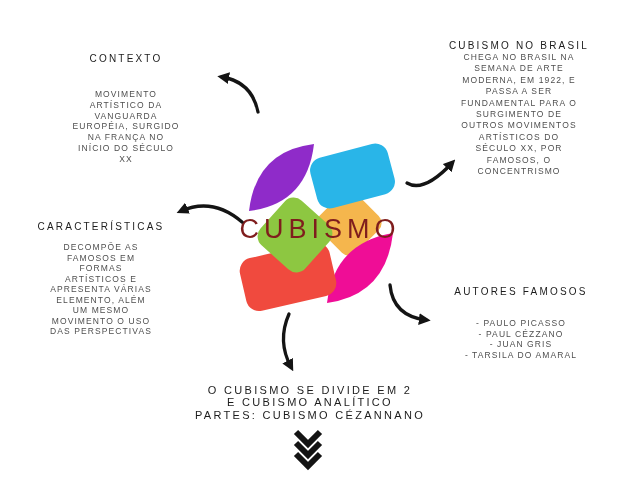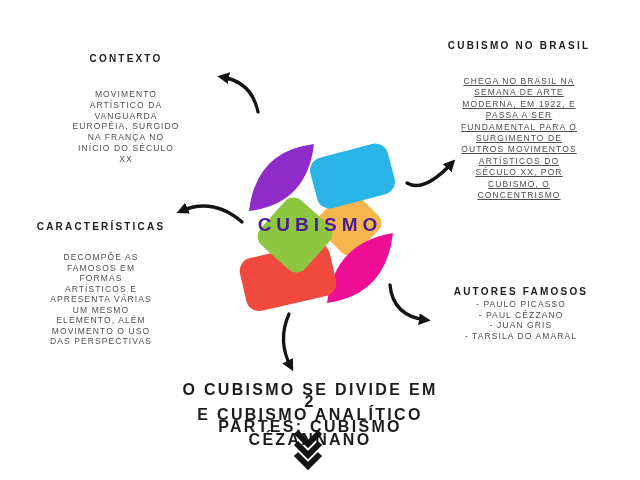--- a/index.html
+++ b/index.html
@@ -2,39 +2,39 @@
 <html><head>
 <meta charset="utf-8">
 <style>
   html,body{margin:0;padding:0;background:#ffffff;}
   .canvas{
     position:relative;width:640px;height:480px;background:#ffffff;overflow:hidden;
     font-family:"Liberation Sans",sans-serif;
   }
   .section{position:absolute;text-align:center;color:#4e4e4e;}
   .section .heading{
-    font-weight:bold;color:#1c1c1c;font-size:10px;letter-spacing:2.2px;line-height:12px;
+    font-weight:normal;color:#1c1c1c;font-size:10px;letter-spacing:2.2px;line-height:12px;
   }
   .section .body{font-size:8.5px;letter-spacing:1.1px;line-height:11px;margin-top:12px;}
   .sec-contexto{left:41px;top:53px;width:170px;}
   .sec-contexto .body{margin-top:24px;line-height:10.8px;}
   .sec-brasil{left:434px;top:40px;width:170px;}
-  .sec-brasil .body{margin-top:24px;line-height:11.4px;text-decoration:underline;}
+  .sec-brasil .body{margin-top:0;line-height:11.4px;}
   .sec-caracteristicas{left:16px;top:221px;width:170px;}
-  .sec-caracteristicas .body{margin-top:19px;line-height:10.5px;text-align:center;}
+  .sec-caracteristicas .body{margin-top:9px;line-height:10.5px;text-align:center;}
   .sec-autores{left:431px;top:286px;width:180px;}
-  .sec-autores .body{margin-top:1px;line-height:10.5px;}
+  .sec-autores .body{margin-top:20px;line-height:10.5px;}
   .sec-divisao{left:180px;top:384px;width:260px;}
-  .sec-divisao .heading{font-size:16px;letter-spacing:2.3px;line-height:12.4px;}
+  .sec-divisao .heading{font-size:11px;letter-spacing:2.3px;line-height:12.4px;}
   .logo{position:absolute;left:230px;top:138px;width:175px;height:178px;}
   .logo svg{position:absolute;left:0;top:0;}
   .logo-title{
     position:absolute;left:0;right:0;top:76px;text-align:center;
-    font-size:19px;font-weight:700;letter-spacing:5px;padding-left:5px;
-    color:#4c1d95;white-space:nowrap;
+    font-size:27px;font-weight:400;letter-spacing:5px;padding-left:5px;
+    color:#7f1d1d;white-space:nowrap;
   }
   .overlay{position:absolute;left:0;top:0;pointer-events:none;}
 </style>
 </head>
 <body>
 
 <div class="canvas">
 
   <div class="section sec-contexto">
     <div class="heading">CONTEXTO</div>
@@ -54,35 +54,35 @@
     <div class="body">
         <div>CHEGA NO BRASIL NA</div>
         <div>SEMANA DE ARTE</div>
         <div>MODERNA, EM 1922, E</div>
         <div>PASSA A SER</div>
         <div>FUNDAMENTAL PARA O</div>
         <div>SURGIMENTO DE</div>
         <div>OUTROS MOVIMENTOS</div>
         <div>ARTÍSTICOS DO</div>
         <div>SÉCULO XX, POR</div>
-        <div>CUBISMO, O</div>
+        <div>FAMOSOS, O</div>
         <div>CONCENTRISMO</div>
       </div>
   </div>
 
   <div class="section sec-caracteristicas">
     <div class="heading">CARACTERÍSTICAS</div>
     <div class="body">
         <div>DECOMPÕE AS</div>
         <div>FAMOSOS EM</div>
         <div>FORMAS</div>
         <div>ARTÍSTICOS E</div>
         <div>APRESENTA VÁRIAS</div>
+        <div>ELEMENTO, ALÉM</div>
         <div>UM MESMO</div>
-        <div>ELEMENTO, ALÉM</div>
         <div>MOVIMENTO O USO</div>
         <div>DAS PERSPECTIVAS</div>
       </div>
   </div>
 
   <div class="section sec-autores">
     <div class="heading">AUTORES FAMOSOS</div>
     <div class="body">
         <div>- PAULO PICASSO</div>
         <div>- PAUL CÉZZANO</div>

